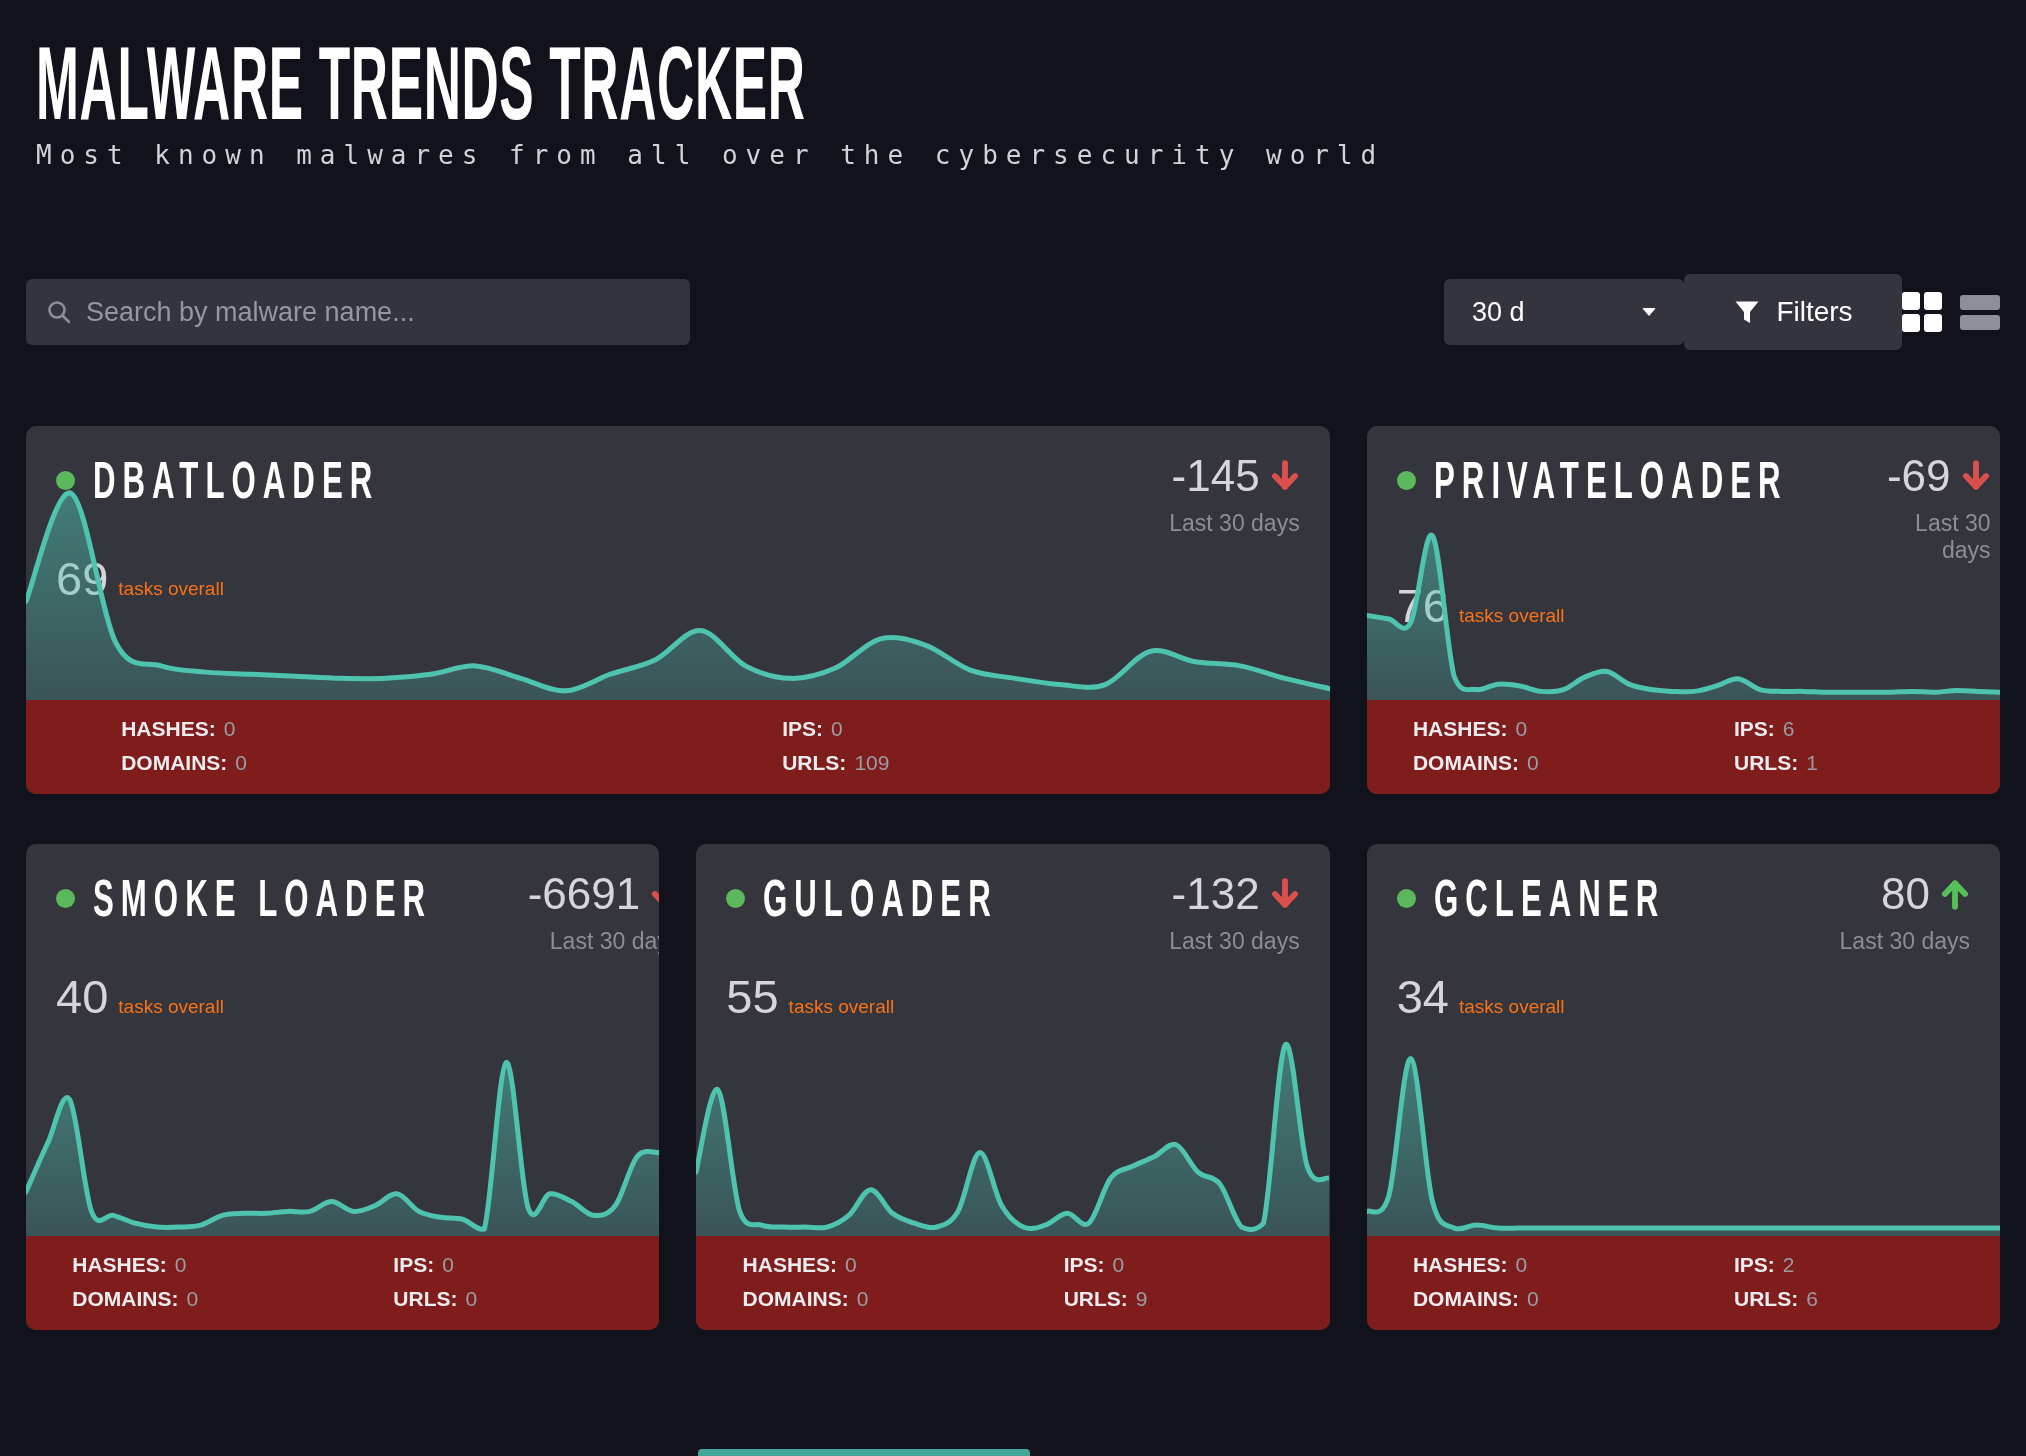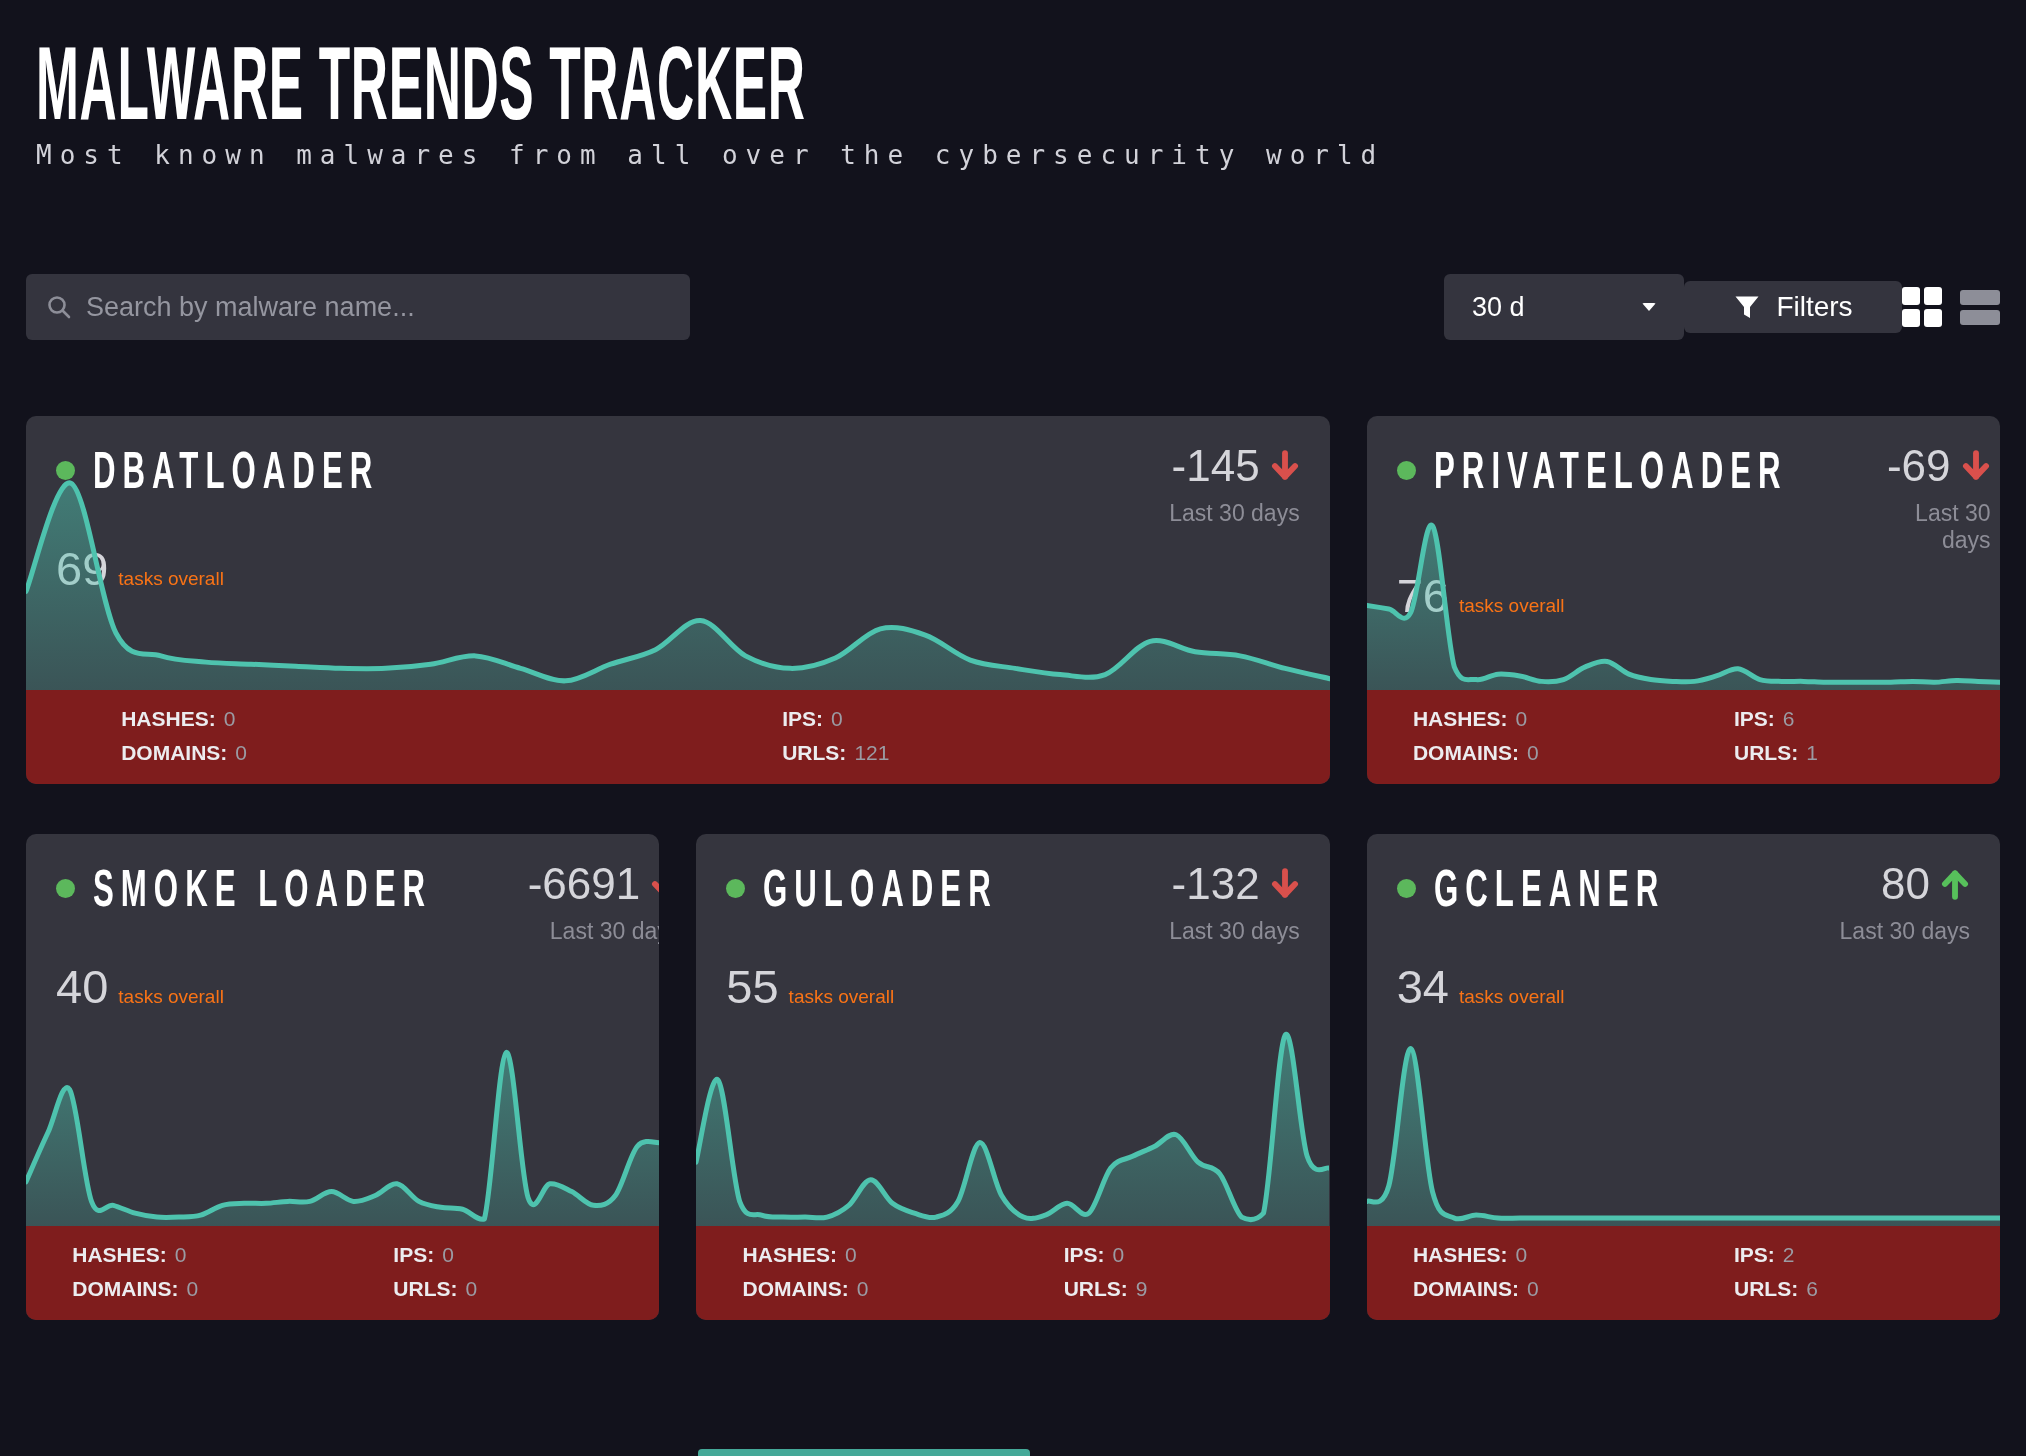--- a/index.html
+++ b/index.html
@@ -42,21 +42,21 @@
     width:240px; height:66px; background:#34343e; border-radius:6px;
     display:flex; align-items:center; justify-content:space-between;
     padding:0 28px; cursor:pointer;
   }
   .period-select .value{ font-size:27px; color:#ffffff; }
   .caret-down{
     width:0; height:0; border-left:7px solid transparent; border-right:7px solid transparent;
     border-top:8px solid #ffffff; border-radius:2px;
   }
   .filters-button{
-    width:218px; height:52px; background:#34343e; border:none; border-radius:6px;
+    width:218px; height:76px; background:#34343e; border:none; border-radius:6px;
     display:flex; align-items:center; justify-content:center; gap:15px; cursor:pointer;
     font-family:"Liberation Sans", sans-serif; font-size:28px; color:#ffffff;
   }
   .view-toggles{ display:flex; align-items:center; gap:18px; }
   .grid-toggle{ width:40px; height:40px; display:grid; grid-template-columns:18px 18px; grid-template-rows:18px 18px; gap:4px; cursor:pointer; }
   .grid-toggle span{ background:#ffffff; border-radius:3px; }
   .list-toggle{ width:40px; height:40px; display:flex; flex-direction:column; justify-content:center; gap:5px; cursor:pointer; }
   .list-toggle span{ height:15px; width:40px; background:#8d8e98; border-radius:3px; }
 
   
@@ -176,21 +176,21 @@
       </linearGradient>
             </defs>
       <path d="M0,125.39999999999999C7.494252873563219,107.37333333333333 29.97701149425287,10.306666666666676 44.96551724137931,17.24000000000001C59.95402298850575,24.173333333333343 74.94252873563218,138.22666666666666 89.93103448275862,167C104.91954022988506,195.77333333333334 119.9080459770115,185.02666666666667 134.89655172413794,189.88C149.88505747126436,194.73333333333332 164.8735632183908,194.73333333333335 179.86206896551724,196.12C194.85057471264366,197.50666666666666 209.83908045977012,197.50666666666666 224.82758620689654,198.2C239.81609195402297,198.89333333333332 254.80459770114942,199.58666666666667 269.7931034482759,200.28C284.7816091954023,200.97333333333333 299.7701149425287,202.01333333333335 314.7586206896552,202.36C329.7471264367816,202.70666666666668 344.735632183908,203.05333333333334 359.7241379310345,202.36C374.71264367816093,201.66666666666669 389.7011494252873,200.28 404.6896551724138,198.2C419.67816091954023,196.11999999999998 434.66666666666663,189.18666666666667 449.6551724137931,189.88C464.64367816091954,190.57333333333332 479.632183908046,198.20000000000002 494.62068965517244,202.36C509.6091954022989,206.52 524.5977011494253,215.53333333333333 539.5862068965517,214.84C554.5747126436781,214.14666666666668 569.5632183908046,203.39999999999998 584.551724137931,198.2C599.5402298850574,193 614.528735632184,190.92 629.5172413793103,183.64C644.5057471264367,176.35999999999999 659.4942528735633,153.48 674.4827586206897,154.51999999999998C689.471264367816,155.55999999999997 704.4597701149426,181.90666666666667 719.448275862069,189.88C734.4367816091954,197.85333333333332 749.4252873563219,202.01333333333335 764.4137931034483,202.36C779.4022988505747,202.70666666666668 794.3908045977012,198.54666666666668 809.3793103448276,191.96C824.367816091954,185.37333333333333 839.3563218390805,166.65333333333334 854.3448275862069,162.84C869.3333333333333,159.02666666666667 884.3218390804598,163.88 899.3103448275862,169.07999999999998C914.2988505747126,174.27999999999997 929.2873563218391,188.4933333333333 944.2758620689655,194.04C959.2643678160919,199.58666666666667 974.2528735632184,199.93333333333334 989.2413793103449,202.36C1004.2298850574714,204.7866666666667 1019.2183908045978,207.56 1034.2068965517242,208.6C1049.1954022988507,209.64 1064.183908045977,214.14666666666665 1079.1724137931035,208.6C1094.16091954023,203.05333333333334 1109.1494252873563,179.13333333333333 1124.1379310344828,175.32C1139.1264367816093,171.50666666666666 1154.1149425287356,183.29333333333332 1169.103448275862,185.72C1184.0919540229886,188.14666666666668 1199.0804597701149,187.10666666666665 1214.0689655172414,189.88C1229.057471264368,192.65333333333334 1244.0459770114942,198.54666666666668 1259.0344827586207,202.36C1274.0229885057472,206.17333333333335 1296.5057471264367,211.02666666666667 1304,212.76 L1304,224 L0,224 Z" fill="url(#g0)"></path>
       <path d="M0,125.39999999999999C7.494252873563219,107.37333333333333 29.97701149425287,10.306666666666676 44.96551724137931,17.24000000000001C59.95402298850575,24.173333333333343 74.94252873563218,138.22666666666666 89.93103448275862,167C104.91954022988506,195.77333333333334 119.9080459770115,185.02666666666667 134.89655172413794,189.88C149.88505747126436,194.73333333333332 164.8735632183908,194.73333333333335 179.86206896551724,196.12C194.85057471264366,197.50666666666666 209.83908045977012,197.50666666666666 224.82758620689654,198.2C239.81609195402297,198.89333333333332 254.80459770114942,199.58666666666667 269.7931034482759,200.28C284.7816091954023,200.97333333333333 299.7701149425287,202.01333333333335 314.7586206896552,202.36C329.7471264367816,202.70666666666668 344.735632183908,203.05333333333334 359.7241379310345,202.36C374.71264367816093,201.66666666666669 389.7011494252873,200.28 404.6896551724138,198.2C419.67816091954023,196.11999999999998 434.66666666666663,189.18666666666667 449.6551724137931,189.88C464.64367816091954,190.57333333333332 479.632183908046,198.20000000000002 494.62068965517244,202.36C509.6091954022989,206.52 524.5977011494253,215.53333333333333 539.5862068965517,214.84C554.5747126436781,214.14666666666668 569.5632183908046,203.39999999999998 584.551724137931,198.2C599.5402298850574,193 614.528735632184,190.92 629.5172413793103,183.64C644.5057471264367,176.35999999999999 659.4942528735633,153.48 674.4827586206897,154.51999999999998C689.471264367816,155.55999999999997 704.4597701149426,181.90666666666667 719.448275862069,189.88C734.4367816091954,197.85333333333332 749.4252873563219,202.01333333333335 764.4137931034483,202.36C779.4022988505747,202.70666666666668 794.3908045977012,198.54666666666668 809.3793103448276,191.96C824.367816091954,185.37333333333333 839.3563218390805,166.65333333333334 854.3448275862069,162.84C869.3333333333333,159.02666666666667 884.3218390804598,163.88 899.3103448275862,169.07999999999998C914.2988505747126,174.27999999999997 929.2873563218391,188.4933333333333 944.2758620689655,194.04C959.2643678160919,199.58666666666667 974.2528735632184,199.93333333333334 989.2413793103449,202.36C1004.2298850574714,204.7866666666667 1019.2183908045978,207.56 1034.2068965517242,208.6C1049.1954022988507,209.64 1064.183908045977,214.14666666666665 1079.1724137931035,208.6C1094.16091954023,203.05333333333334 1109.1494252873563,179.13333333333333 1124.1379310344828,175.32C1139.1264367816093,171.50666666666666 1154.1149425287356,183.29333333333332 1169.103448275862,185.72C1184.0919540229886,188.14666666666668 1199.0804597701149,187.10666666666665 1214.0689655172414,189.88C1229.057471264368,192.65333333333334 1244.0459770114942,198.54666666666668 1259.0344827586207,202.36C1274.0229885057472,206.17333333333335 1296.5057471264367,211.02666666666667 1304,212.76" fill="none" stroke="#4ec3ae" stroke-width="5" stroke-linejoin="round" stroke-linecap="round"></path>
     </svg>
         </div>
       <div class="card-footer">
         <div class="stat"><span class="stat-label">HASHES:</span><span class="stat-value">0</span></div>
         <div class="stat"><span class="stat-label">IPS:</span><span class="stat-value">0</span></div>
         <div class="stat"><span class="stat-label">DOMAINS:</span><span class="stat-value">0</span></div>
-        <div class="stat"><span class="stat-label">URLS:</span><span class="stat-value">121</span></div>
+        <div class="stat"><span class="stat-label">URLS:</span><span class="stat-value">109</span></div>
       </div>
     </article>
 
     <article class="card">
       <div class="card-head">
         <div class="malware-id">
           <span class="status-dot"></span>
           <span class="malware-name">PRIVATELOADER</span>
         </div>
         <div class="trend">

